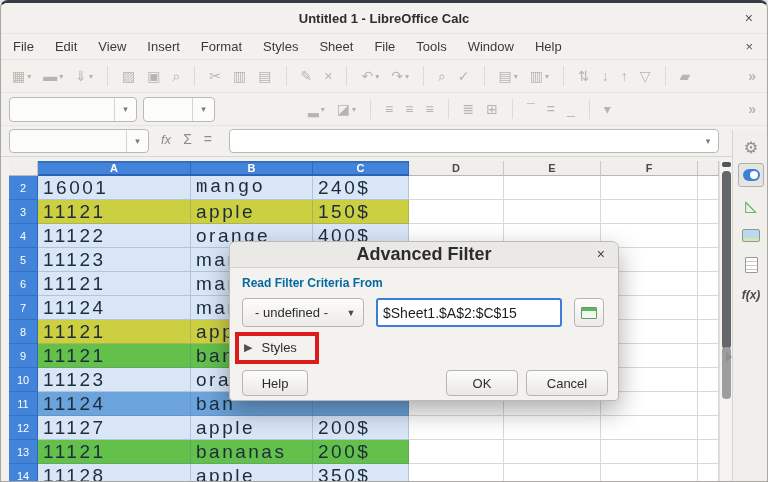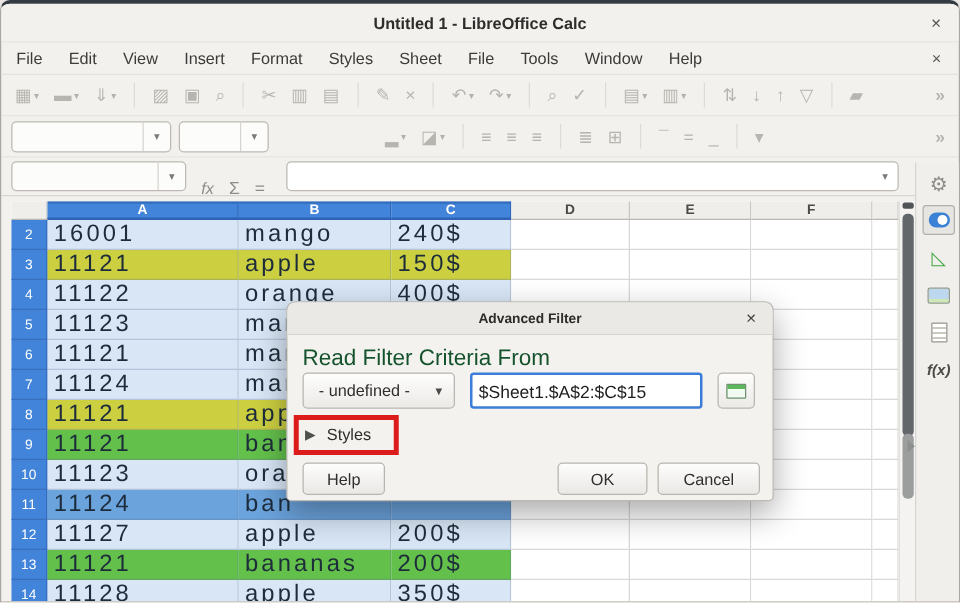--- a/index.html
+++ b/index.html
@@ -23,21 +23,21 @@
   .tsep{width:1px;height:20px;background:var(--sep);margin:0 5px;display:inline-block;}
   .tgap{display:inline-block;height:1px;}
   .combo{display:inline-flex;align-items:center;height:25px;background:#fcfcfb;
     border:1px solid #bcb9b4;border-radius:4px;overflow:hidden;}
   .combo-v{flex:1;font-size:12px;color:#333;padding:0 6px;}
   .combo-a{width:22px;text-align:center;font-size:9px;color:#7c7a75;border-left:1px solid #d6d4d0;line-height:23px;}
   .overflow-ch{margin-left:auto;font-size:14px;color:#8d8b86;font-weight:bold;}
   
   .formulabar{position:relative;height:31px;border-bottom:1px solid #d8d6d2;}
   .namebox{position:absolute;left:8px;top:3px;width:140px;height:24px;}
-  .fxicons{position:absolute;left:160px;top:16px;display:flex;gap:12px;color:#8f8d88;font-size:14px;align-items:center;}
+  .fxicons{position:absolute;left:160px;top:5px;display:flex;gap:12px;color:#8f8d88;font-size:14px;align-items:center;}
   .fxicons .fx{font-style:italic;font-size:13px;}
   .inputline{position:absolute;left:228px;top:3px;width:490px;height:24px;background:#fff;
     border:1px solid #bcb9b4;border-radius:4px;display:flex;align-items:center;}
   .inputline .ilv{flex:1;font-size:12px;padding:0 6px;color:#222;}
   .inputline .ila{width:20px;text-align:center;font-size:9px;color:#7c7a75;}
   
   .sheet{position:absolute;left:8px;top:158px;width:710px;bottom:0;background:#fff;overflow:hidden;}
   .chrow{display:flex;height:15px;}
   .chead{height:15px;font-size:11px;font-weight:600;text-align:center;line-height:15px;
     background:var(--hdr_grey);color:var(--hdr_text);border-right:1px solid #c9c7c3;border-bottom:1px solid #b9b7b3;}
@@ -70,23 +70,23 @@
   .ic-doc{width:13px;height:16px;border:1px solid #9a988f;background:
     repeating-linear-gradient(180deg,#fff 0 3px,#c9cbc3 3px 4px);border-radius:1px;}
   .ic-fx{font-size:12px;font-weight:bold;font-style:italic;color:#4a4a46;}
   .sb-handle{position:absolute;left:-7px;top:222px;width:0;height:0;
     border-top:5px solid transparent;border-bottom:5px solid transparent;border-left:6px solid #8d908d;}
   
   .dialog{position:absolute;left:228px;top:238px;width:390px;height:160px;background:var(--dialog_bg);
     border:1px solid var(--dialog_border);border-radius:7px 7px 4px 4px;box-shadow:0 10px 26px rgba(0,0,0,.33);}
   .dlg-title{position:relative;height:26px;background:var(--dialog_titlebar);border-bottom:1px solid #d6d4d0;
     border-radius:7px 7px 0 0;display:flex;align-items:center;justify-content:center;}
-  .dlg-title .t{font-size:11px;font-weight:700;color:#2c2c2a;}
+  .dlg-title .t{font-size:18px;font-weight:700;color:#2c2c2a;}
   .dlg-close{position:absolute;right:13px;top:4px;font-size:14px;color:#434341;}
-  .dlg-label{position:absolute;left:12px;top:34px;font-size:18px;font-weight:400;color:#14532d;}
+  .dlg-label{position:absolute;left:12px;top:34px;font-size:12px;font-weight:700;color:#0369a1;}
   .dlg-combo{position:absolute;left:12px;top:56px;width:122px;height:29px;border:1px solid var(--btn_border);
     border-radius:4px;background:linear-gradient(#fdfdfc,#eceae7);display:flex;align-items:center;}
   .dlg-combo .v{flex:1;font-size:13px;color:#2e2e2c;padding-left:12px;}
   .dlg-combo .a{width:24px;font-size:9px;color:#4c4b48;text-align:center;}
   .dlg-input{position:absolute;left:146px;top:56px;width:186px;height:29px;background:#fff;
     border:2px solid var(--focus_blue);border-radius:3px;font-size:14px;color:#1e1e1e;
     display:flex;align-items:center;padding-left:5px;white-space:nowrap;overflow:hidden;}
   .dlg-shrink{position:absolute;left:344px;top:56px;width:30px;height:29px;border:1px solid var(--btn_border);
     border-radius:4px;background:linear-gradient(#fdfdfc,#eceae7);display:flex;align-items:center;justify-content:center;}
   .shrink-ic{width:16px;height:12px;border:1px solid #6f936f;border-radius:1px;
@@ -292,21 +292,21 @@
         <div class="chead sel" style="width: 96px;">C</div>
         <div class="chead" style="width: 95px;">D</div>
         <div class="chead" style="width: 97px;">E</div>
         <div class="chead" style="width: 97px;">F</div>
         <div class="chead" style="width: 21px;"></div>
       </div>
     <div id="grid">
         <div class="grow">
           <div class="rhead">2</div>
           <div class="cell f-sel" style="width: 153px;">16001</div>
-          <div class="cell f-sel" style="width: 122px;">mango</div>
+          <div class="cell f-sel" style="width: 122px; font-family: Liberation Mono, monospace;">mango</div>
           <div class="cell f-sel" style="width: 96px;">240$</div>
           <div class="cell plain" style="width: 95px;"></div>
           <div class="cell plain" style="width: 97px;"></div>
           <div class="cell plain" style="width: 97px;"></div>
           <div class="cell plain" style="width: 21px;"></div>
         </div>
         <div class="grow">
           <div class="rhead">3</div>
           <div class="cell f-yellow" style="width: 153px;">11121</div>
           <div class="cell f-yellow" style="width: 122px;">apple</div>

